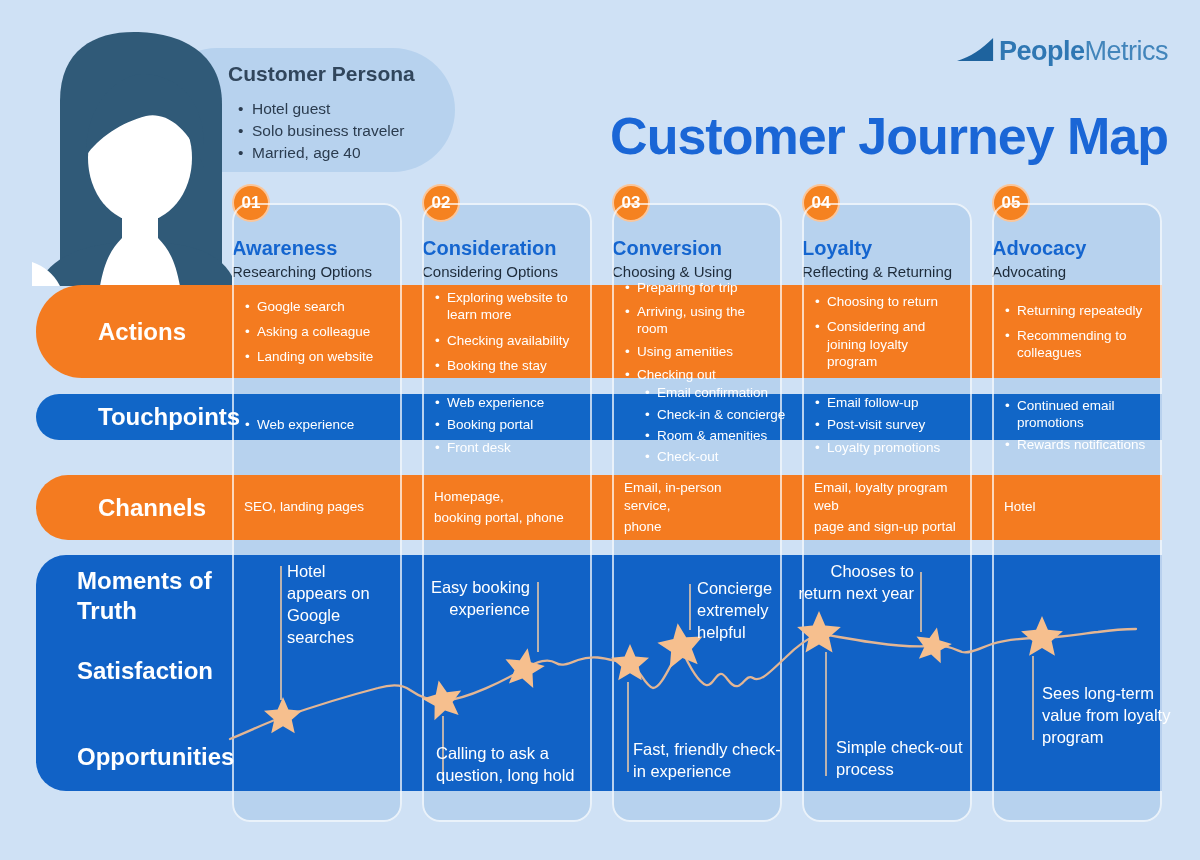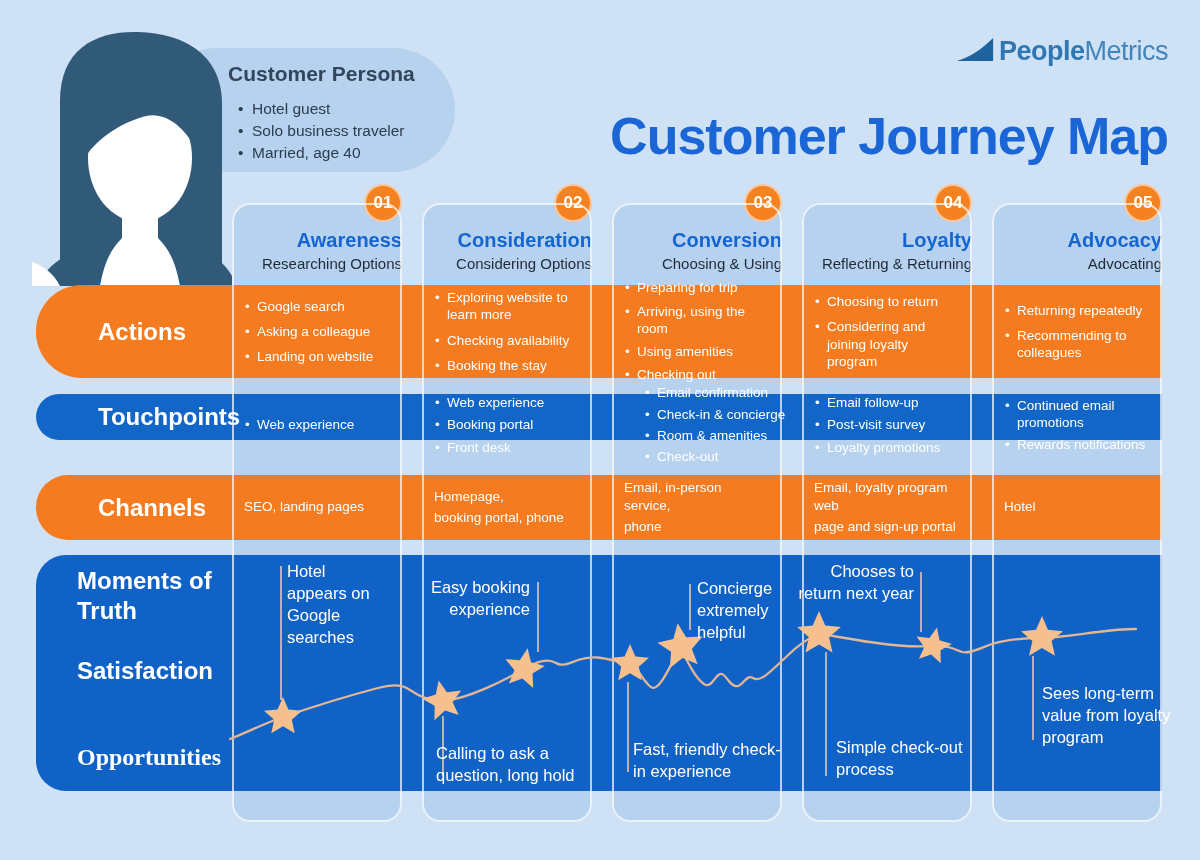--- a/index.html
+++ b/index.html
@@ -25,43 +25,43 @@
   .page-title{position:absolute;top:106px;right:32px;margin:0;font-size:52px;font-weight:bold;
     letter-spacing:-1px;color:#1a66d6;z-index:7;}
 
   
   .card{position:absolute;top:203px;height:619px;width:170px;background:#b7d2ee;
     border-radius:18px;z-index:10;}
   .card-border{position:absolute;top:203px;height:619px;width:170px;background:transparent;
     border:2px solid rgba(255,255,255,0.7);border-radius:18px;box-sizing:border-box;z-index:30;}
 
   .stage-head{position:absolute;top:184px;width:170px;display:flex;flex-direction:column;
-    align-items:flex-end;z-index:26;}
+    align-items:flex-start;z-index:26;}
   .badge{width:38px;height:38px;border-radius:50%;background:#f58220;color:#fff;
     font-size:17px;font-weight:bold;display:flex;align-items:center;justify-content:center;
     border:2px solid rgba(255,255,255,0.55);box-sizing:border-box;}
-  .stage-title{margin-top:7px;font-size:20px;font-weight:bold;color:#1465cf;text-align:center;}
+  .stage-title{margin-top:15px;font-size:20px;font-weight:bold;color:#1465cf;text-align:center;}
   .stage-sub{margin-top:3px;font-size:15px;color:#1d2b3a;text-align:center;}
 
   
   .band{position:absolute;left:36px;width:1126px;z-index:20;display:flex;align-items:center;}
   .band-orange{background:#f47b20;}
   .band-blue{background:#1166c7;}
   .band-actions{top:285px;height:93px;border-radius:46px 0 0 46px;}
   .band-touchpoints{top:394px;height:46px;border-radius:33px 0 0 33px;}
   .band-channels{top:475px;height:65px;border-radius:32px 0 0 32px;}
   .band-label{margin-left:62px;color:#fff;font-size:24px;font-weight:bold;}
 
   .block{position:absolute;left:36px;top:555px;width:1126px;height:236px;background:#1162c6;
     border-radius:30px 0 0 30px;z-index:20;}
   .block-label{position:absolute;left:62px;width:175px;color:#fff;font-size:24px;
     font-weight:bold;line-height:1.25;z-index:40;margin-left:15px;}
   .bl-moments{top:566px;}
   .bl-satisfaction{top:656px;}
-  .bl-opportunities{top:742px;font-family:Liberation Serif, serif;}
+  .bl-opportunities{top:742px;}
 
   
   .cell{position:absolute;width:146px;display:flex;flex-direction:column;
     justify-content:center;z-index:25;}
   .cell-actions{top:285px;height:93px;gap:8px;}
   .cell-touch{top:394px;height:62px;gap:5px;}
   .cell-chan{top:475px;height:65px;gap:2px;}
   .bullet{position:relative;padding-left:13px;color:#fff;font-size:13.5px;line-height:1.28;}
   .bullet::before{content:"•";position:absolute;left:1px;top:0;color:#fff;}
   .chline{color:#fff;font-size:13.5px;line-height:1.38;}

